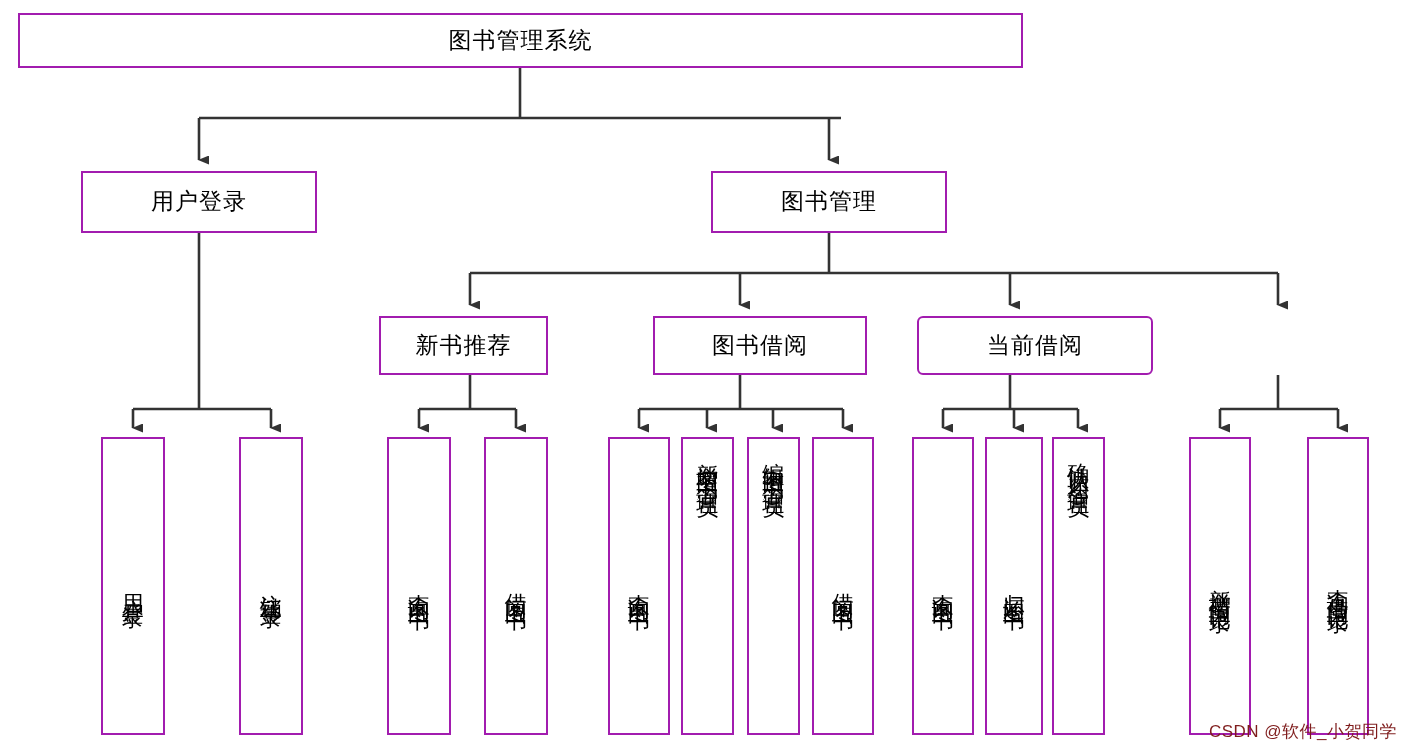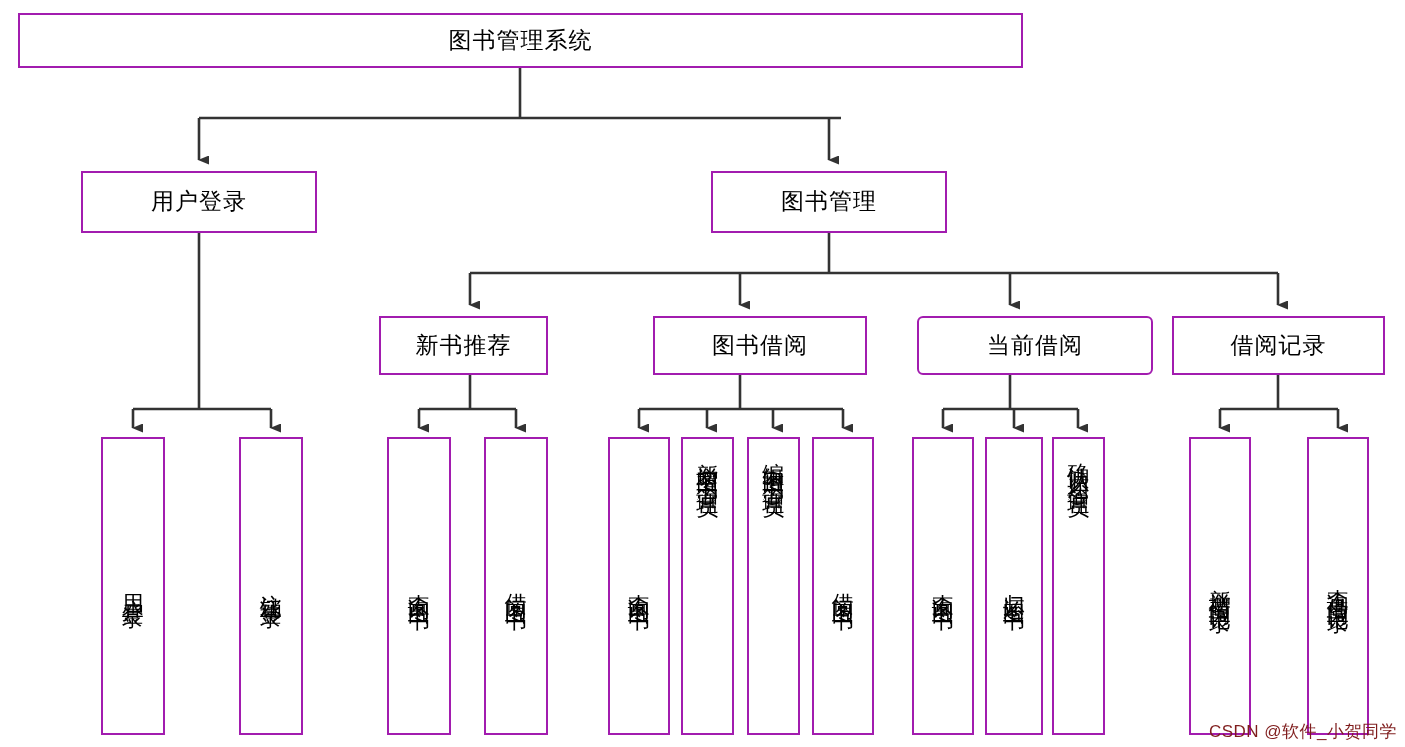--- a/index.html
+++ b/index.html
@@ -139,23 +139,20 @@
 
   <div class="node horiz" style="left:347px; top:316px; width:169px; height:59px;margin-left:32px;">
     <span class="nlabel">新书推荐</span>
   </div>
   <div class="node horiz" style="left:653px; top:316px; width:214px; height:59px;">
     <span class="nlabel">图书借阅</span>
   </div>
   <div class="node horiz" style="left:917px; top:316px; width:236px; height:59px;border-radius:6px;">
     <span class="nlabel">当前借阅</span>
   </div>
-  <div class="node horiz" style="left:1172px; top:316px; width:213px; height:59px;">
-    <span class="nlabel">借阅记录</span>
-  </div>
 
   <div class="node vert" style="left:101px; top:437px; width:64px; height:298px; justify-content:center;">
     <span class="vlabel">用户登录</span>
   </div>
   <div class="node vert" style="left:239px; top:437px; width:64px; height:298px; justify-content:center;">
     <span class="vlabel">注销登录</span>
   </div>
 
   <div class="node vert" style="left:387px; top:437px; width:64px; height:298px; justify-content:center;">
     <span class="vlabel">查询图书</span>

